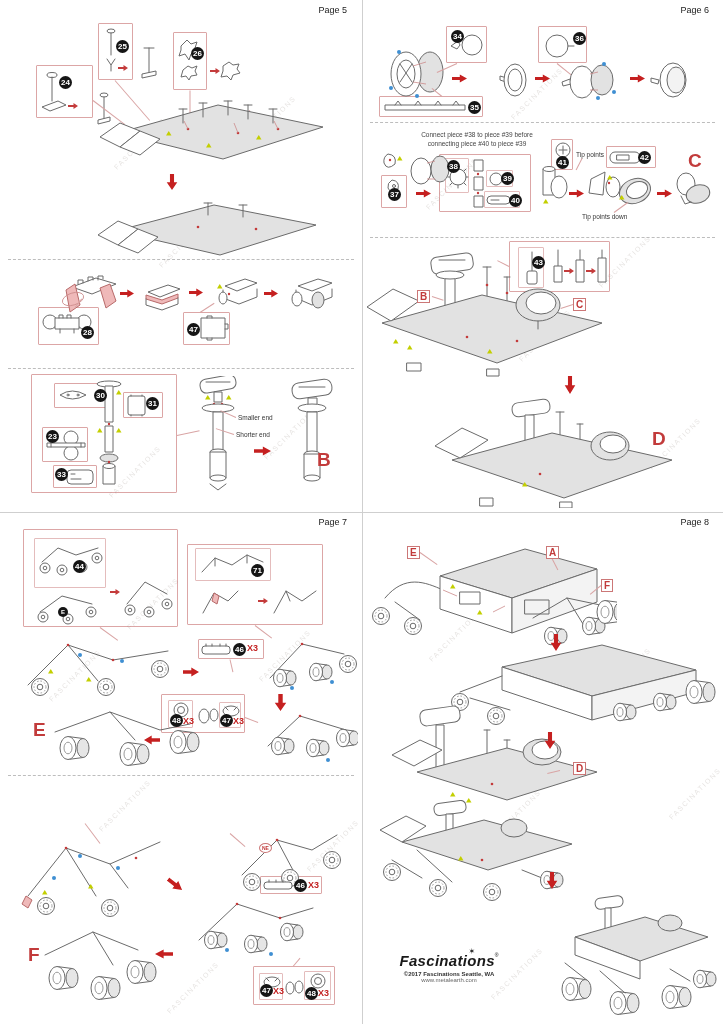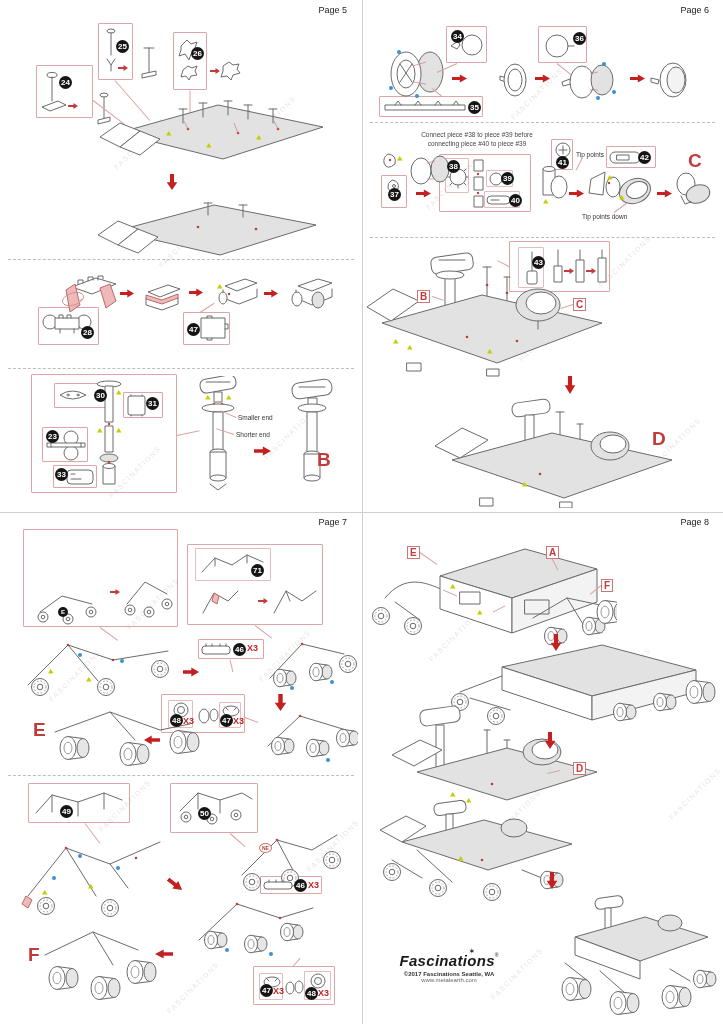--- a/index.html
+++ b/index.html
@@ -509,20 +509,30 @@
 <div class="quad" id="q7">
   <div class="pghead">Page 7</div>
   <div class="wm" style="left:118px;top:88px">FASCINATIONS</div>
   <div class="wm" style="left:40px;top:160px">FASCINATIONS</div>
   <div class="wm" style="left:250px;top:140px">FASCINATIONS</div>
   <div class="wm" style="left:90px;top:290px">FASCINATIONS</div>
   <div class="wm" style="left:298px;top:330px">FASCINATIONS</div>
   <div class="wm" style="left:158px;top:472px">FASCINATIONS</div>
 
   <div class="cbox" style="left:23px;top:17px;width:155px;height:98px">
+    <div class="cbox" style="left:10px;top:8px;width:72px;height:50px;border-color:#e4bcbc">
+      <svg class="sk" width="70" height="46">
+        <path class="s" d="M6,22 L22,8 40,15 62,8"></path>
+        <use href="#ows" x="9" y="28"></use>
+            <use href="#ows" x="26" y="30"></use>
+            <use href="#ows" x="46" y="27"></use>
+            <use href="#ows" x="61" y="18"></use>
+      </svg>
+      <span class="badge" style="left:38px;top:21px">44</span>
+    </div>
     <svg class="sk" style="left:8px;top:56px" width="78" height="40">
       <path class="s" d="M8,26 L30,10 60,18"></path>
       <use href="#ows" x="11" y="31"></use>
           <use href="#ows" x="36" y="33"></use>
           <use href="#ows" x="59" y="26"></use>
     </svg>
     <span class="mbadge" style="left:34px;top:77px">E</span>
     <svg class="sk" style="left:84px;top:56px" width="14" height="12">
           <use href="#ma" x="2" y="3"></use>
         </svg>
@@ -621,35 +631,20 @@
   <div class="rletter" style="left:33px;top:207px">E</div>
   <svg class="ill" style="left:40px;top:188px" width="165" height="72">
     <path class="s" d="M15,32 L70,12 120,30 150,24 M70,12 L95,40"></path>
     <use href="#cwb" x="28" y="48"></use>
         <use href="#cwb" x="88" y="54"></use>
         <use href="#cwb" x="138" y="42"></use>
   </svg>
 
   <div class="sep" style="left:8px;top:263px;width:346px"></div>
 
-  <div class="cbox" style="left:28px;top:271px;width:102px;height:40px">
-    <svg class="sk" width="98" height="36">
-      <path class="s" d="M6,28 L22,10 48,17 74,8 92,15 M22,10 V27 M48,17 V31 M74,8 V24"></path>
-    </svg>
-    <span class="badge" style="left:31px;top:21px">49</span>
-  </div>
-  <div class="cbox" style="left:170px;top:271px;width:88px;height:50px">
-    <svg class="sk" width="84" height="46">
-      <path class="s" d="M8,26 L26,8 48,15 70,8 80,14 M26,8 V24 M48,15 V28"></path>
-      <use href="#ows" x="14" y="32"></use>
-          <use href="#ows" x="40" y="34"></use>
-          <use href="#ows" x="64" y="30"></use>
-    </svg>
-    <span class="badge" style="left:27px;top:23px">50</span>
-  </div>
   <div class="cl" style="left:85px;top:311px;width:25px;transform:rotate(53deg)"></div>
   <div class="cl" style="left:230px;top:321px;width:20px;transform:rotate(41deg)"></div>
   <svg class="ill" style="left:18px;top:312px" width="158" height="95">
     <path class="s" d="M10,72 L48,24 92,40 142,18 M48,24 L78,72 M92,40 L110,64"></path>
     <circle class="bd" cx="62" cy="32" r="2"></circle>
         <circle class="bd" cx="100" cy="44" r="2"></circle>
         <circle class="bd" cx="36" cy="54" r="2"></circle>
     <use href="#gt" x="70" y="60" fill="#c3cf00"></use>
         <use href="#gt" x="24" y="66" fill="#c3cf00"></use>
     <path class="pk" d="M8,72 l6,4 -4,8 -6,-4 z"></path>

